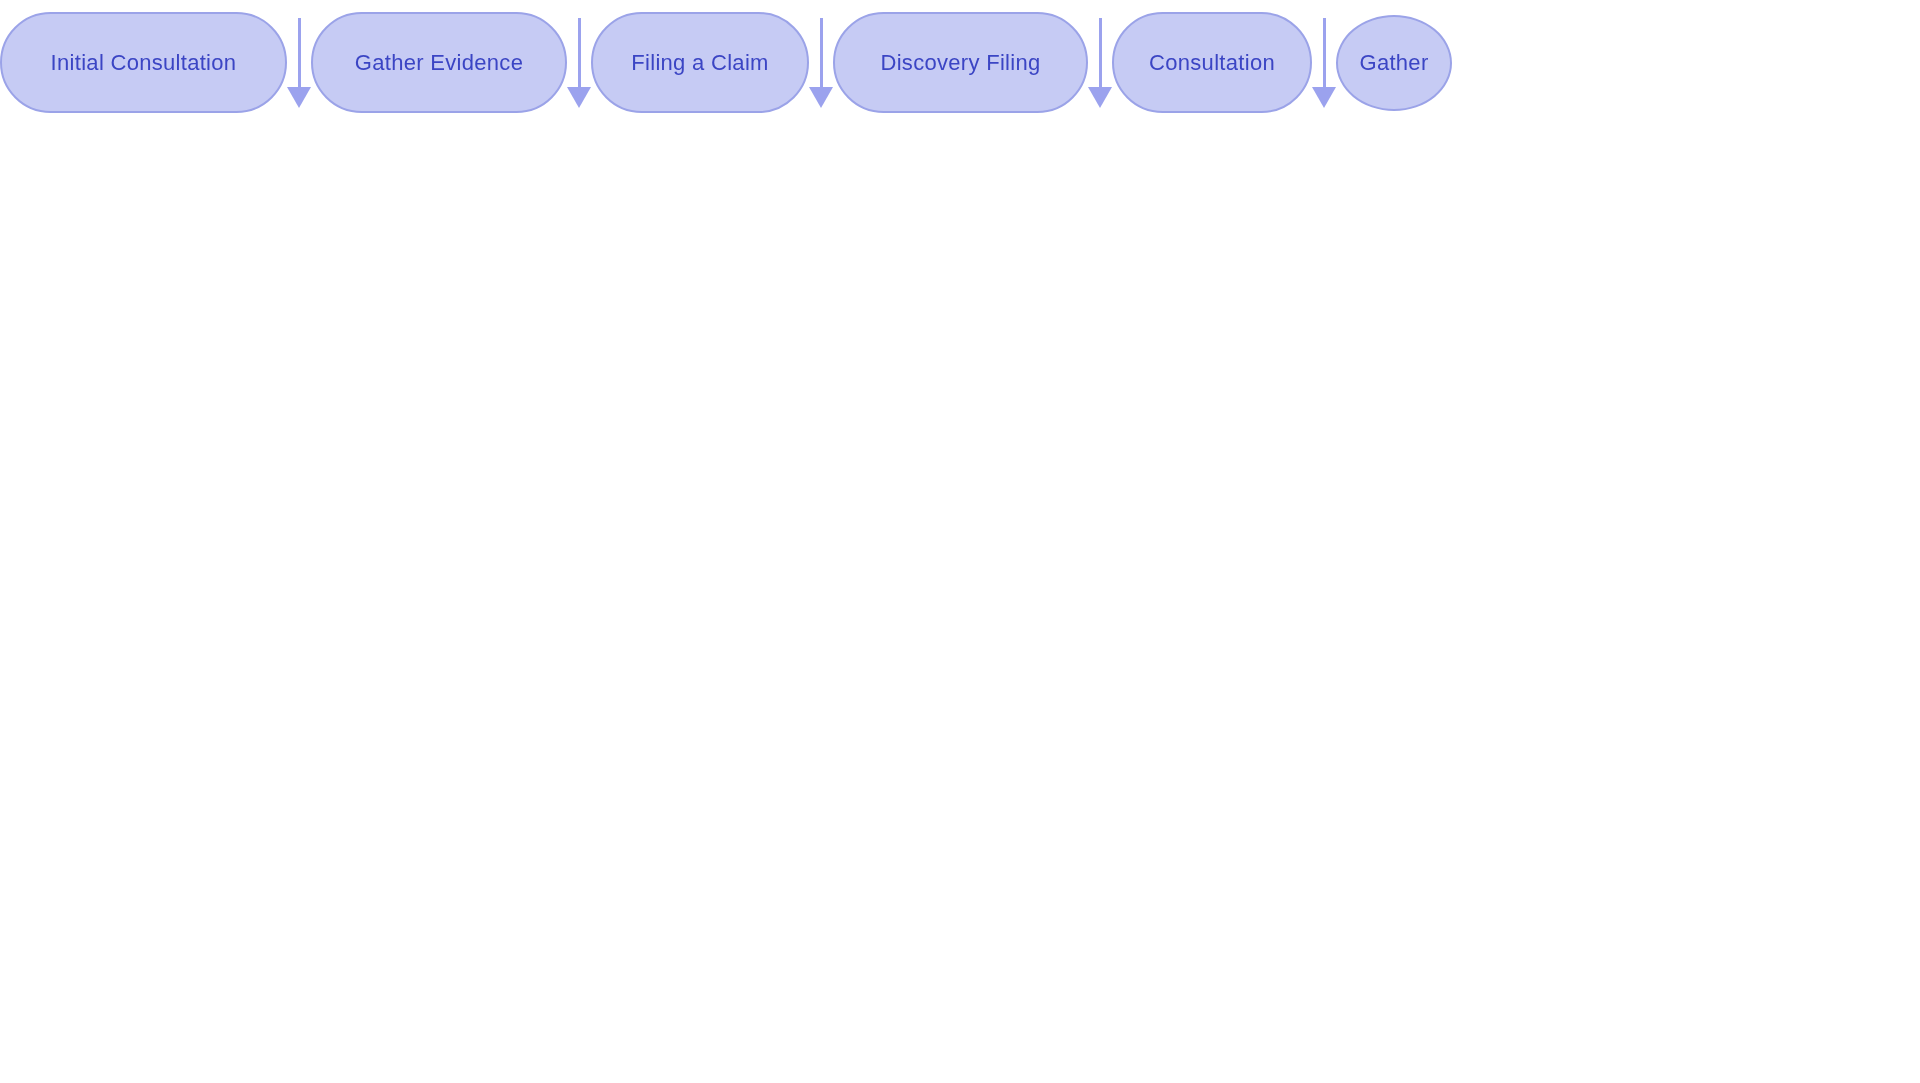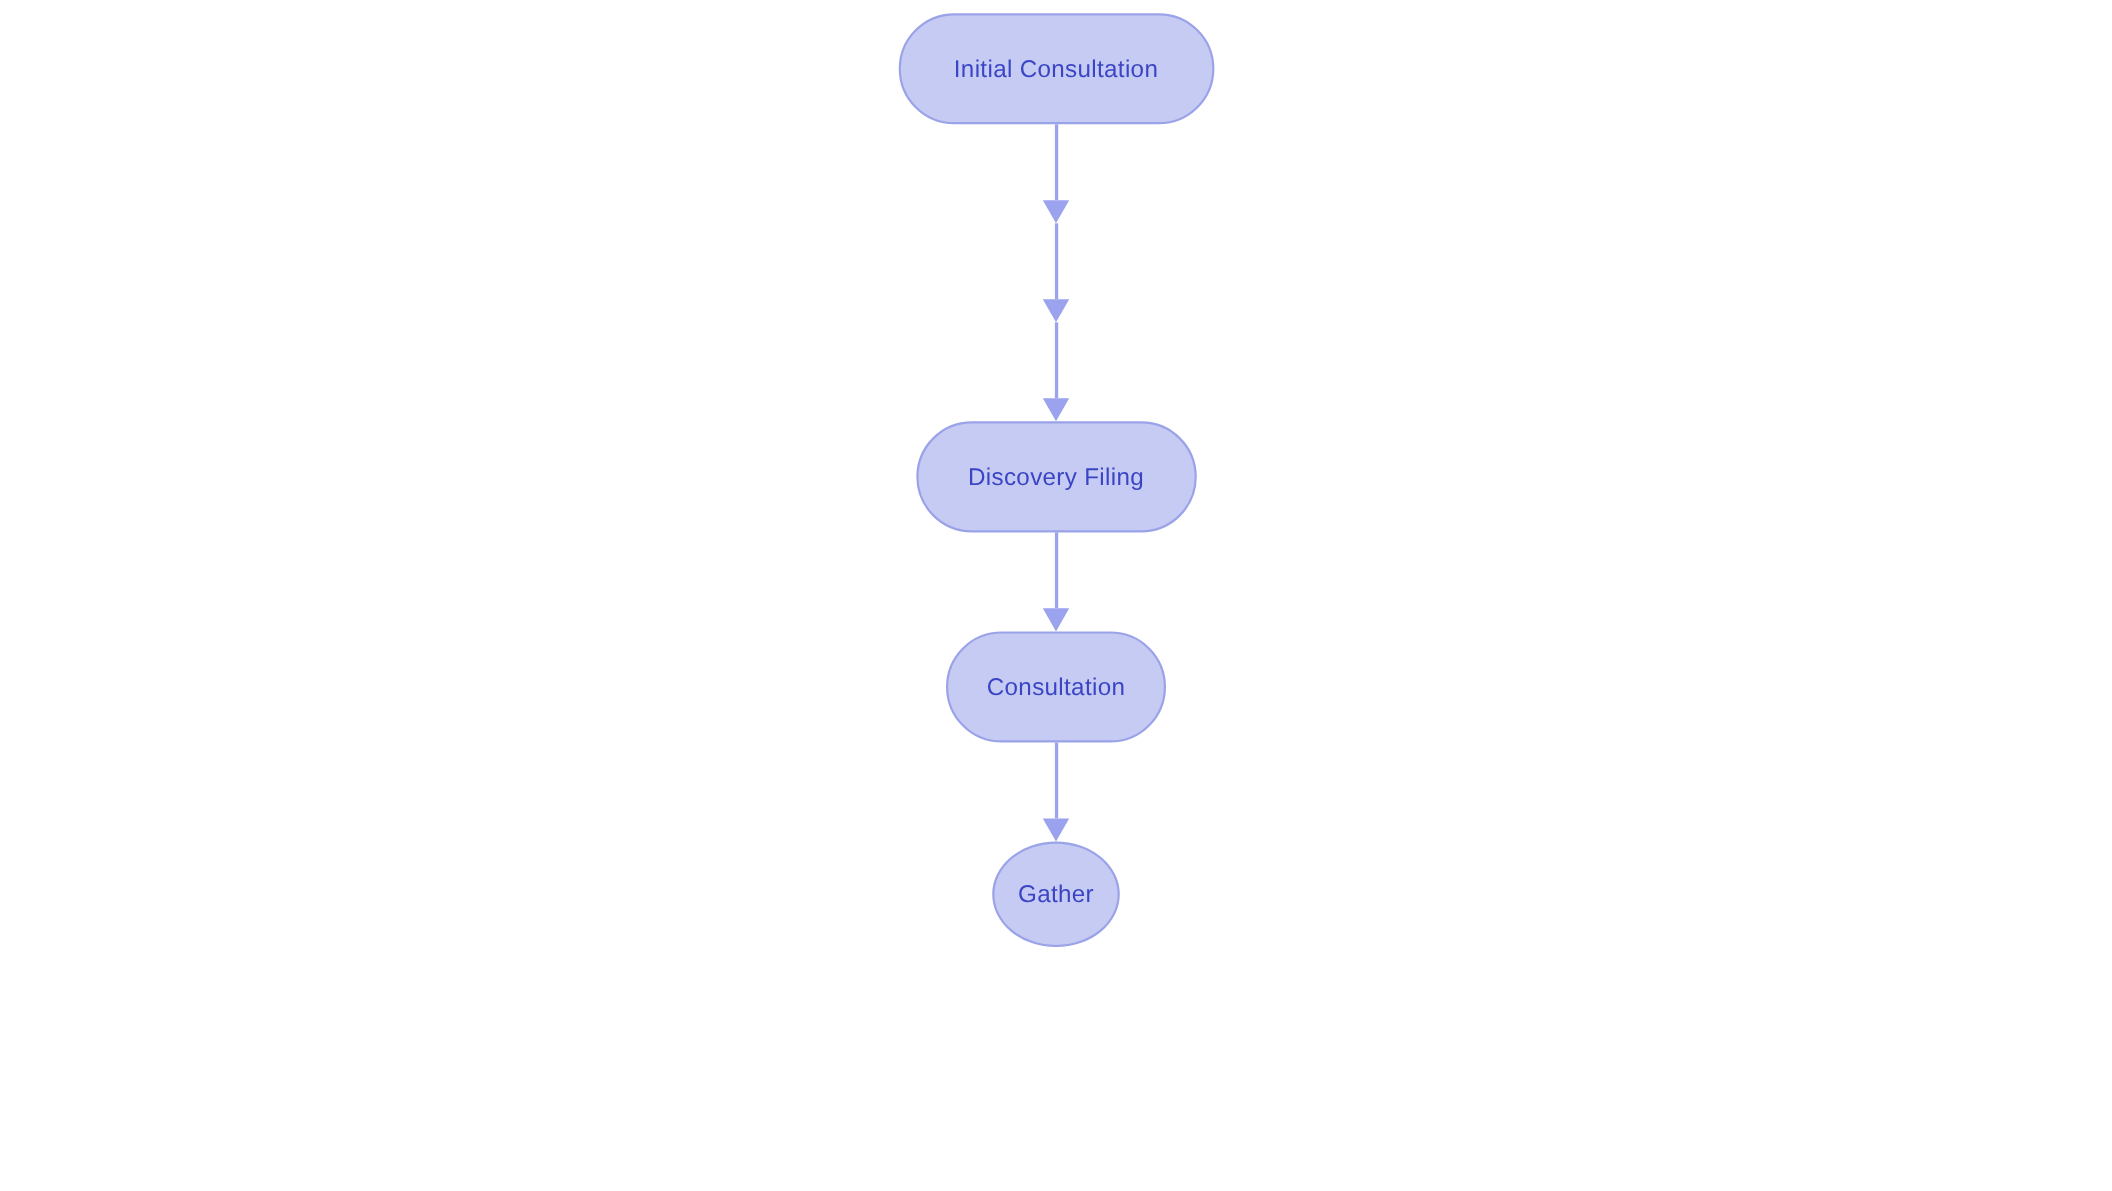--- a/index.html
+++ b/index.html
@@ -16,21 +16,20 @@
     width: 1920px;
     height: 1083px;
     background: #ffffff;
   }
   .flowchart {
     position: absolute;
     top: 12px;
     left: 0;
     width: 1920px;
     display: flex;
-    flex-direction: column;
     align-items: center;
   }
   .node {
     box-sizing: border-box;
     height: 101px;
     background: #c6cbf4;
     border: 2px solid #9ba3e8;
     border-radius: 51px;
     display: flex;
     align-items: center;
@@ -81,26 +80,32 @@
 
     <div class="node n1">
       <span class="node-label">Initial Consultation</span>
     </div>
 
     <div class="arrow">
       <div class="arrow-line"></div>
       <div class="arrow-head"></div>
     </div>
 
+    <div class="node n2">
+      <span class="node-label">Gather Evidence</span>
+    </div>
 
     <div class="arrow">
       <div class="arrow-line"></div>
       <div class="arrow-head"></div>
     </div>
 
+    <div class="node n3">
+      <span class="node-label">Filing a Claim</span>
+    </div>
 
     <div class="arrow">
       <div class="arrow-line"></div>
       <div class="arrow-head"></div>
     </div>
 
     <div class="node n4">
       <span class="node-label">Discovery Filing</span>
     </div>
 

